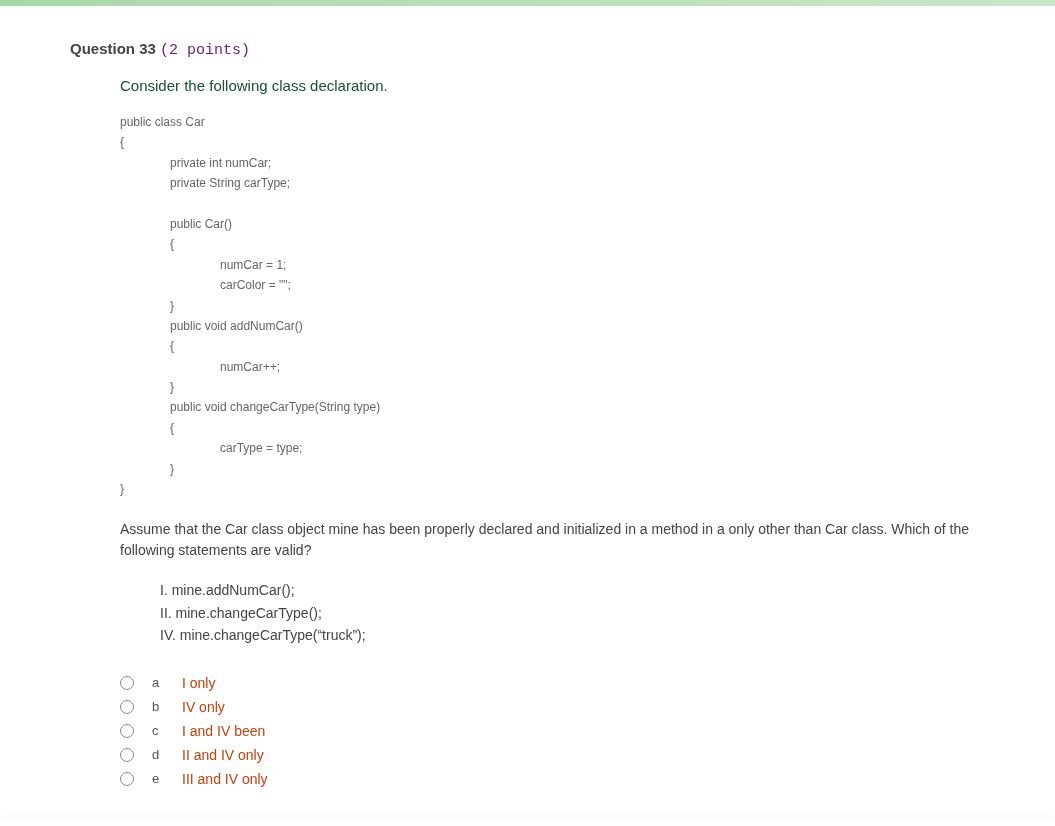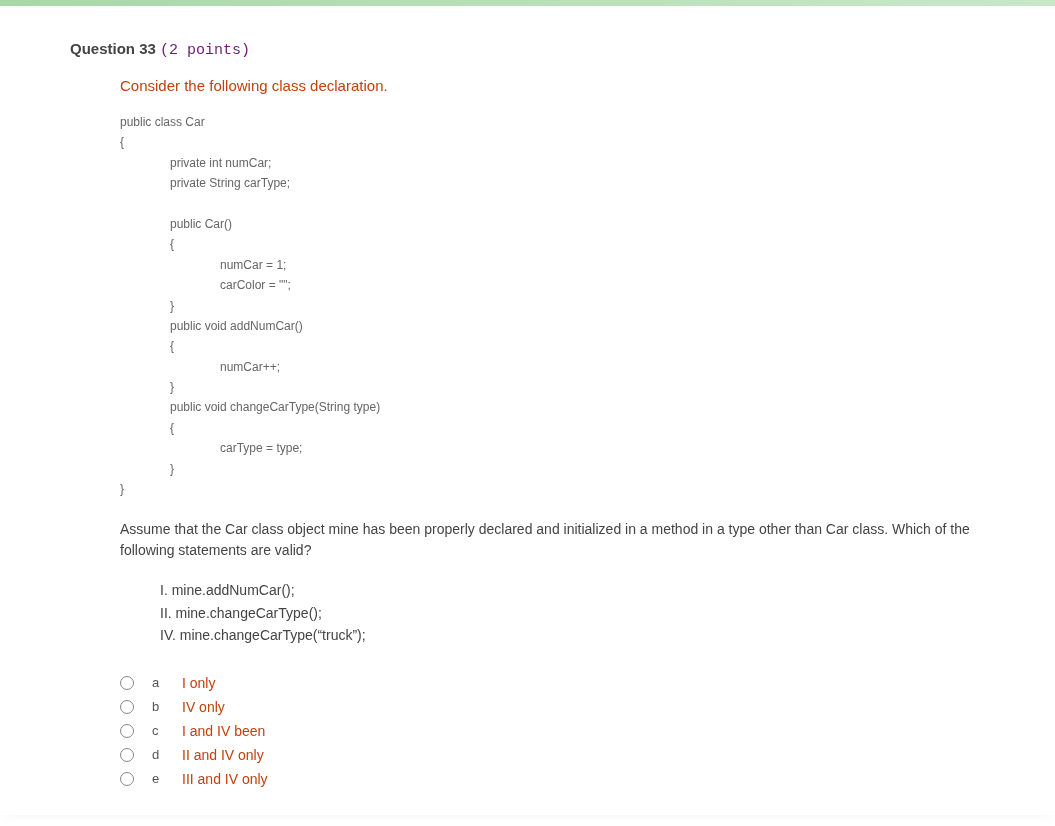--- a/index.html
+++ b/index.html
@@ -41,21 +41,21 @@
     .points {
       font-weight: 400;
       color: #701a75;
       font-family: Liberation Mono, monospace;
     }
     .question-body {
       padding-left: 50px;
     }
     .prompt-text {
       font-size: 15px;
-      color: #c2410c;
+      color: #14532d;
       margin-bottom: 18px;
     }
     .code-block {
       font-family: Arial, sans-serif;
       font-size: 12px;
       color: #666;
       line-height: 1.7;
       margin-bottom: 20px;
       white-space: pre;
     }
@@ -134,21 +134,21 @@
                public void addNumCar()
                {
                               numCar++;
                }
                public void changeCarType(String type)
                {
                               carType = type;
                }
 }</div>
 
-    <div class="assumption-text">Assume that the Car class object mine has been properly declared and initialized in a method in a type other than Car class. Which of the following statements are valid?</div>
+    <div class="assumption-text">Assume that the Car class object mine has been properly declared and initialized in a method in a only other than Car class. Which of the following statements are valid?</div>
 
     <div class="statements">
       <div class="statement-line">  I. mine.addNumCar();</div>
       <div class="statement-line"> II. mine.changeCarType();</div>
       <div class="statement-line">IV. mine.changeCarType(“truck”);</div>
     </div>
 
     <div class="options-container">
       <div class="option-row">
         <div class="radio-circle"></div>

